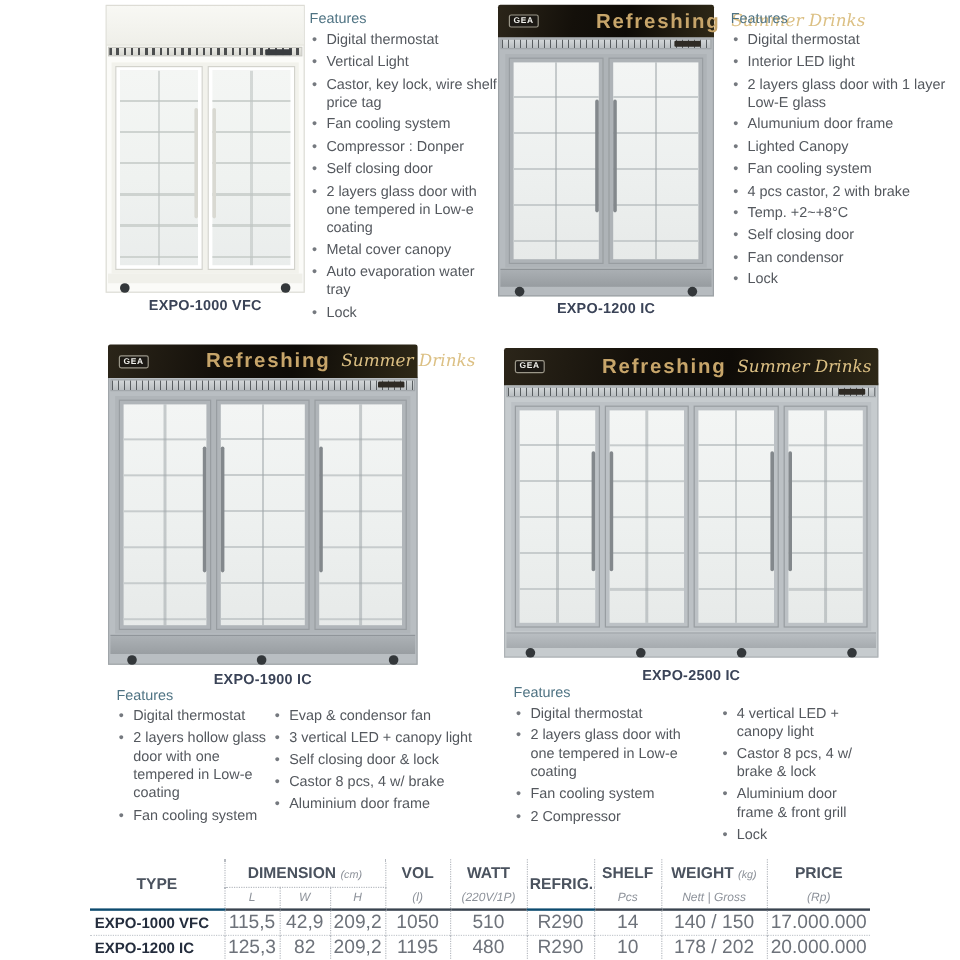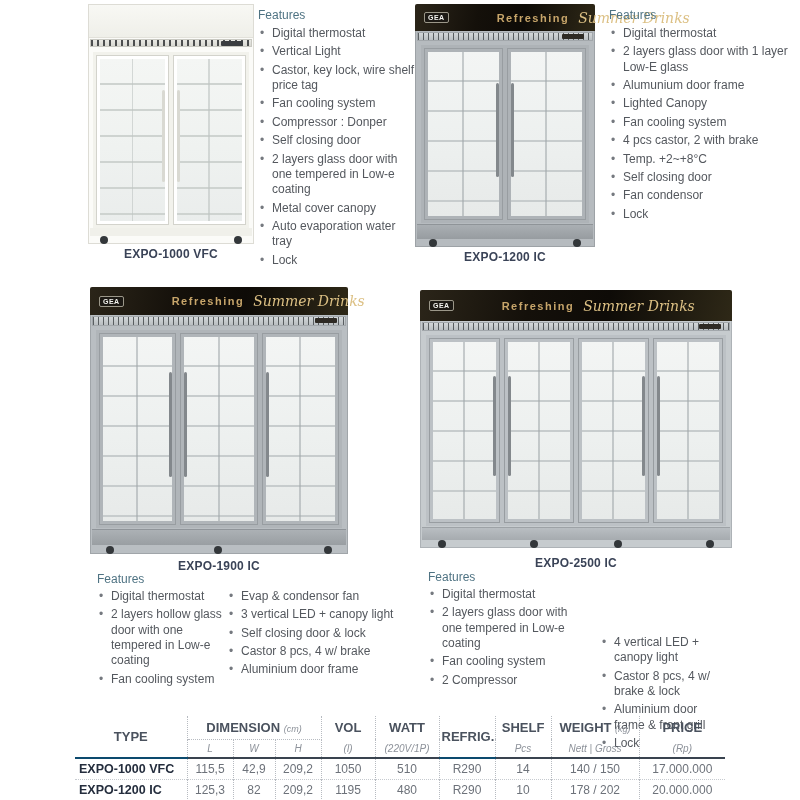--- a/index.html
+++ b/index.html
@@ -12,21 +12,21 @@
   .canopy-black {
     position:absolute; left:0; right:0; top:0;
     background:linear-gradient(100deg,#2b2519 0%,#14100a 35%,#0e0b07 60%,#2e2817 100%);
     display:flex; align-items:center; gap:7px; padding:0 9px;
     border-radius:2px 2px 0 0;
   }
   .gea-chip {
     font-size:7px; font-weight:bold; color:#f2f2ee; letter-spacing:.5px;
     border:1px solid #9b9789; border-radius:2px; padding:1px 3px; background:#1c1914;
   }
-  .tag-word { color:#c7a56a; font-size:11px; font-weight:bold; letter-spacing:1.5px;padding-left:41px; }
+  .tag-word { color:#c7a56a; font-size:17px; font-weight:bold; letter-spacing:1.5px;padding-left:41px; }
   .tag-script { color:#dcc084; font-size:14px; font-style:italic; font-family:"DejaVu Serif", serif; margin-left:2px; white-space:nowrap; }
   .vent {
     position:absolute; left:2px; right:2px; height:9px;
     background:
       repeating-linear-gradient(90deg, rgba(70,75,78,.85) 0 1px, transparent 1px 5px),
       linear-gradient(#d3d7d9,#b9bec1);
     border:1px solid #a2a7ab;
   }
   .venttag { position:absolute; right:8px; top:1px; width:22px; height:5px; background:#2e2a24; border-radius:1px; }
   .doorband { position:absolute; display:flex; }
@@ -99,33 +99,33 @@
   .feature-list { list-style:none; }
   .feature-list li { position:relative; padding-left:14px; font-size:12px; line-height:1.28; color:#54585e; margin-bottom:3px; }
   .feature-list li::before { content:"•"; position:absolute; left:2px; top:0; color:#75797f; }
   .feat-1000 { left:258px; top:8px;  width:160px; }
   .feat-1200 { left:609px; top:8px;  width:180px; }
   .feat-1900-head { left:97px;  top:572px; }
   .feat-1900-c1 { left:97px;  top:589px; width:134px; }
   .feat-1900-c2 { left:227px; top:589px; width:190px; }
   .feat-2500-head { left:428px; top:570px; }
   .feat-2500-c1 { left:428px; top:587px; width:160px; }
-  .feat-2500-c2 { left:600px; top:587px; width:128px;margin-top:48px; }
+  .feat-2500-c2 { left:600px; top:587px; width:128px; }
 
   
   .spec-table { position:absolute; left:75px; top:716px; width:650px; border-collapse:collapse; table-layout:fixed; }
   .spec-table th, .spec-table td { border-right:1px dotted #b7bbc1; padding:0 2px; text-align:center; }
   .spec-table th:last-child, .spec-table td:last-child { border-right:none; }
   .spec-table thead th { font-size:13px; font-weight:bold; color:#4a525e; height:23px; vertical-align:middle; }
   .spec-table thead tr.subhead th { font-size:10px; font-style:italic; font-weight:normal; color:#8d929a; height:19px; }
   .spec-table .unit { font-size:9px; font-style:italic; font-weight:normal; color:#8d929a; }
   .spec-table .th-dim { border-bottom:1px dotted #b7bbc1; }
   .spec-table thead tr.subhead th { border-bottom:2px solid #39434f; }
   .spec-table th.span2 { border-bottom:2px solid #0c4a6e; }
-  .spec-table tbody td { font-size:12px; color:#6d727a; height:21px;text-align:center; }
+  .spec-table tbody td { font-size:16px; color:#6d727a; height:21px;text-align:center; }
   .spec-table tbody td:first-child { text-align:left; font-weight:bold; color:#242d3d; font-size:12.5px; padding-left:4px; }
   .spec-table tbody tr + tr td { border-top:1px dotted #c6cacf; }
   .spec-table tbody tr:last-child td { border-bottom:1px dotted #c6cacf; }
 </style>
 </head>
 <body>
 
 <div class="page">
 
   <div class="fridge fridge-1000">
@@ -187,20 +187,21 @@
     </div>
     <div class="kick"></div>
     <span class="caster" style="left:14px"></span>
     <span class="caster" style="right:14px"></span>
   </div>
   <div class="model-label lbl-1200">EXPO-1200 IC</div>
   <div class="features feat-1200">
     <div class="features-title">Features</div>
     <ul class="feature-list">
         <li>Digital thermostat</li>
+        <li>Interior LED light</li>
         <li>2 layers glass door with 1 layer Low-E glass</li>
         <li>Alumunium door frame</li>
         <li>Lighted Canopy</li>
         <li>Fan cooling system</li>
         <li>4 pcs castor, 2 with brake</li>
         <li>Temp. +2~+8°C</li>
         <li>Self closing door</li>
         <li>Fan condensor</li>
         <li>Lock</li>
       </ul>

